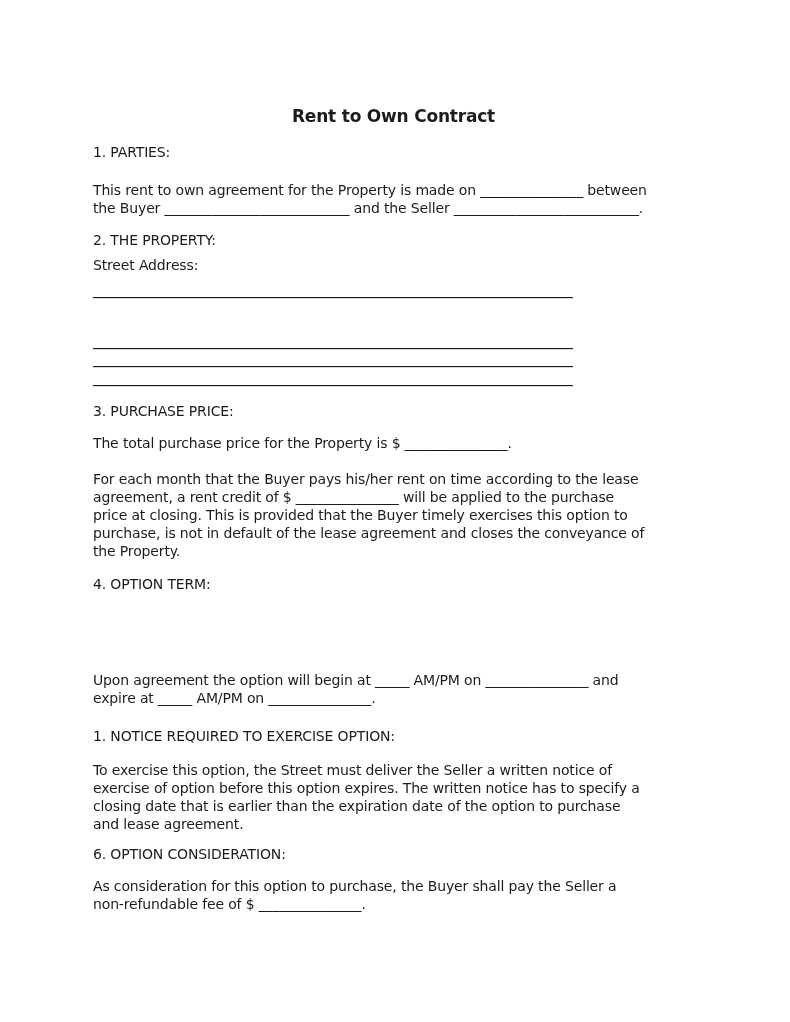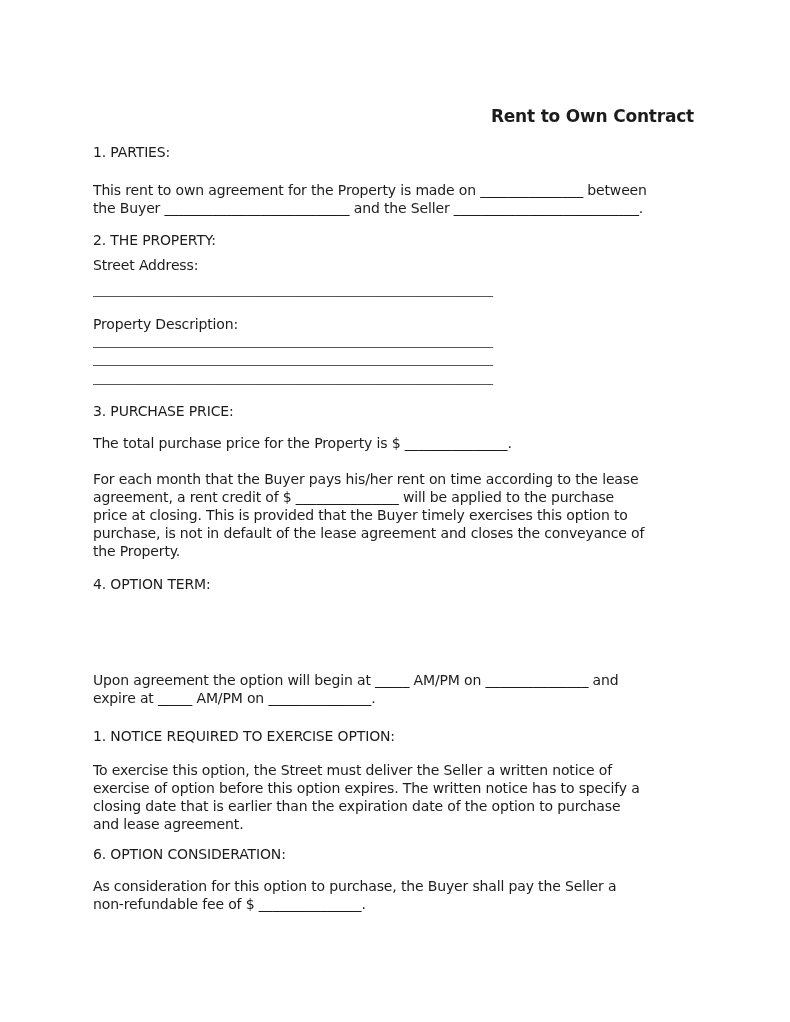--- a/index.html
+++ b/index.html
@@ -14,21 +14,21 @@
     background: #ffffff;
     font-family: "DejaVu Sans", sans-serif;
     color: #1c1c1c;
     overflow: hidden;
   }
   .doc-title {
     position: absolute;
     left: 93px;
     width: 601px;
     top: 104px;
-    text-align: right;
+    text-align: center;
     font-size: 17px;
     font-weight: bold;
     line-height: 24px;
     letter-spacing: -0.2px;
     white-space: pre;
   }
   .block {
     position: absolute;
     left: 93px;
     width: 601px;
@@ -36,40 +36,40 @@
     line-height: 18px;
     letter-spacing: -0.15px;
     white-space: pre;
   }
   .rule {
     position: absolute;
     left: 93px;
     width: 557px;
     height: 18px;
     overflow: hidden;
-    font-size: 10px;
+    font-size: 12px;
     line-height: 18px;
     white-space: nowrap;
+    font-weight: bold;
   }
 </style>
 </head>
 <body>
 
 <div class="page">
 
   <div class="doc-title">Rent to Own Contract</div>
 
   <div class="block" style="top:143px">1. PARTIES:</div>
   <div class="block" style="top:181px">This rent to own agreement for the Property is made on _______________ between
 the Buyer ___________________________ and the Seller ___________________________.</div>
 
   <div class="block" style="top:231px">2. THE PROPERTY:</div>
   <div class="block" style="top:256px">Street Address:</div>
   <div class="rule" style="top:282px">________________________________________________________________________________</div>
-  <div class="block" style="top:315px">Property Description:</div>
   <div class="rule" style="top:333px">________________________________________________________________________________</div>
   <div class="rule" style="top:351px">________________________________________________________________________________</div>
   <div class="rule" style="top:370px">________________________________________________________________________________</div>
 
   <div class="block" style="top:402px">3. PURCHASE PRICE:</div>
   <div class="block" style="top:434px">The total purchase price for the Property is $ _______________.</div>
   <div class="block" style="top:470px">For each month that the Buyer pays his/her rent on time according to the lease
 agreement, a rent credit of $ _______________ will be applied to the purchase
 price at closing. This is provided that the Buyer timely exercises this option to
 purchase, is not in default of the lease agreement and closes the conveyance of

